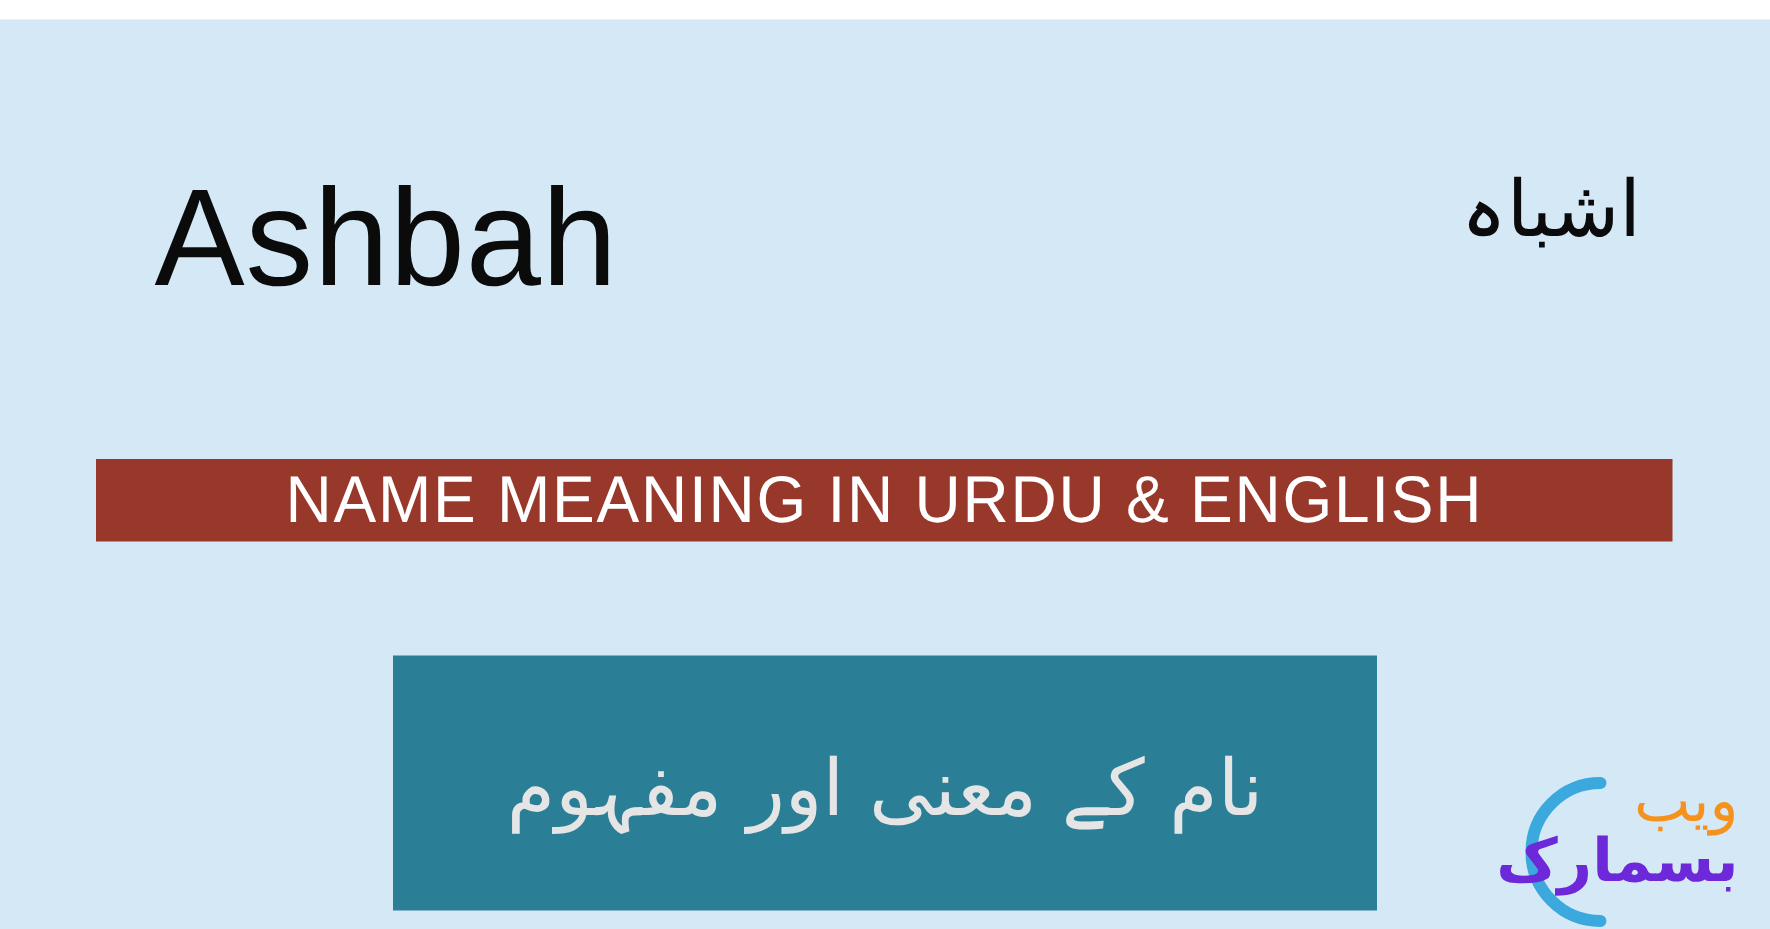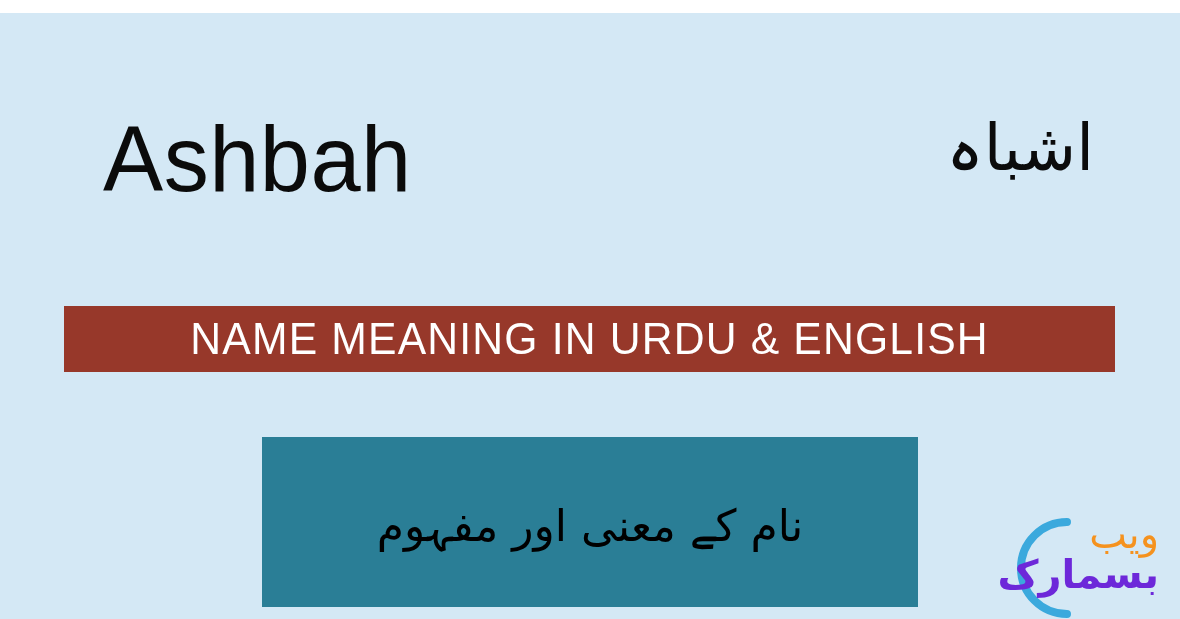--- a/index.html
+++ b/index.html
@@ -43,36 +43,36 @@
     white-space: nowrap;
     transform: scaleX(0.98);
     transform-origin: left top;
   }
 
   #name-urdu {
     position: absolute;
     right: 86px;
     top: 92px;
     font-family: "DejaVu Sans", sans-serif;
-    font-size: 64px;
+    font-size: 52px;
     font-weight: 400;
     color: #0b0b0b;
     direction: rtl;
     unicode-bidi: bidi-override;
     line-height: 1.35;
     white-space: nowrap;
   }
 
   
   #headline-bar {
     position: absolute;
     left: 64px;
     top: 293px;
     width: 1051px;
-    height: 66px;
+    height: 55px;
     background: #97382a;
     display: flex;
     align-items: center;
     justify-content: center;
   }
 
   #headline-text {
     font-family: "Liberation Sans", sans-serif;
     font-size: 44px;
     font-weight: 300;
@@ -91,23 +91,23 @@
     height: 170px;
     background: #2a7e96;
     display: flex;
     align-items: center;
     justify-content: center;
     overflow: visible;
   }
 
   #subtitle-text {
     font-family: "DejaVu Sans", sans-serif;
-    font-size: 44px;
+    font-size: 52px;
     font-weight: 400;
-    color: #000000;
+    color: #e5e5e5;
     direction: rtl;
     unicode-bidi: bidi-override;
     white-space: nowrap;
     line-height: 1.5;
     transform: translateY(4px);
   }
 
   
   #brand-logo {
     position: absolute;

